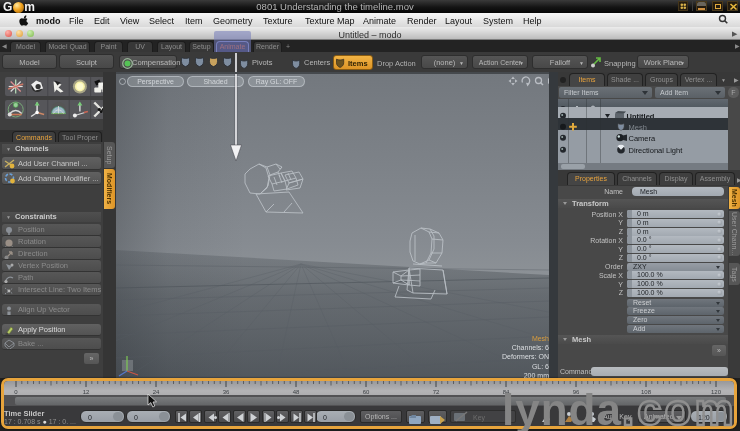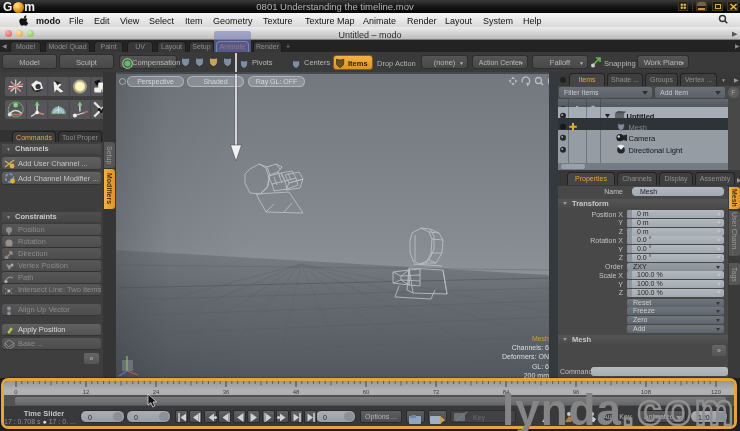--- a/index.html
+++ b/index.html
@@ -728,21 +728,21 @@
             <line x1="712.0" x2="712.0" y1="0" y2="6" stroke="#3f4246" stroke-width="1"></line>
             <text x="712.0" y="13" font-size="6" text-anchor="middle" fill="#3d4145" font-family="Liberation Sans">120</text>
           </svg>
     </div>
 
     <div class="abs" style="left:0;top:14px;width:730px;height:11px;background:#525254;">
       <div class="abs" style="left:11px;top:1.5px;width:711px;height:8px;background:linear-gradient(#7a7c7e,#646668);border-radius:2px;"></div>
     </div>
 
     <div class="abs" style="left:0;top:25px;width:730px;height:26px;background:#39393b;" id="transport">
-      <div class="abs" style="left:0px;top:3px;width:80px;text-align:center;font-size:7.5px;font-weight:bold;color:#c6c6c6;">Time Slider</div>
+      <div class="abs" style="left:0px;top:3px;width:80px;text-align:left;font-size:7.5px;font-weight:bold;color:#c6c6c6;">Time Slider</div>
       <div class="abs" style="left:0px;top:12px;width:110px;font-size:7px;color:#8f8f8f;white-space:nowrap;">17 : 0.708 s <span style="color:#dddddd;">●</span> 17 : 0. ...</div>
       <div class="tfld" style="left:76px;width:45px;"><span>0</span></div>
       <div class="tfld" style="left:122px;width:45px;"><span>0</span></div>
       <div class="tfld" style="left:311px;width:41px;"><span>0</span></div>
       <div class="tbtn2" style="left:171px;">
             <svg width="12" height="9">
               <path d="M3 0 L3 9" stroke="#cfd2d5" stroke-width="1.5"></path>
               <path d="M10 0.5 L4.5 4.5 L10 8.5 Z" fill="#cfd2d5"></path>
             </svg>
           </div>

